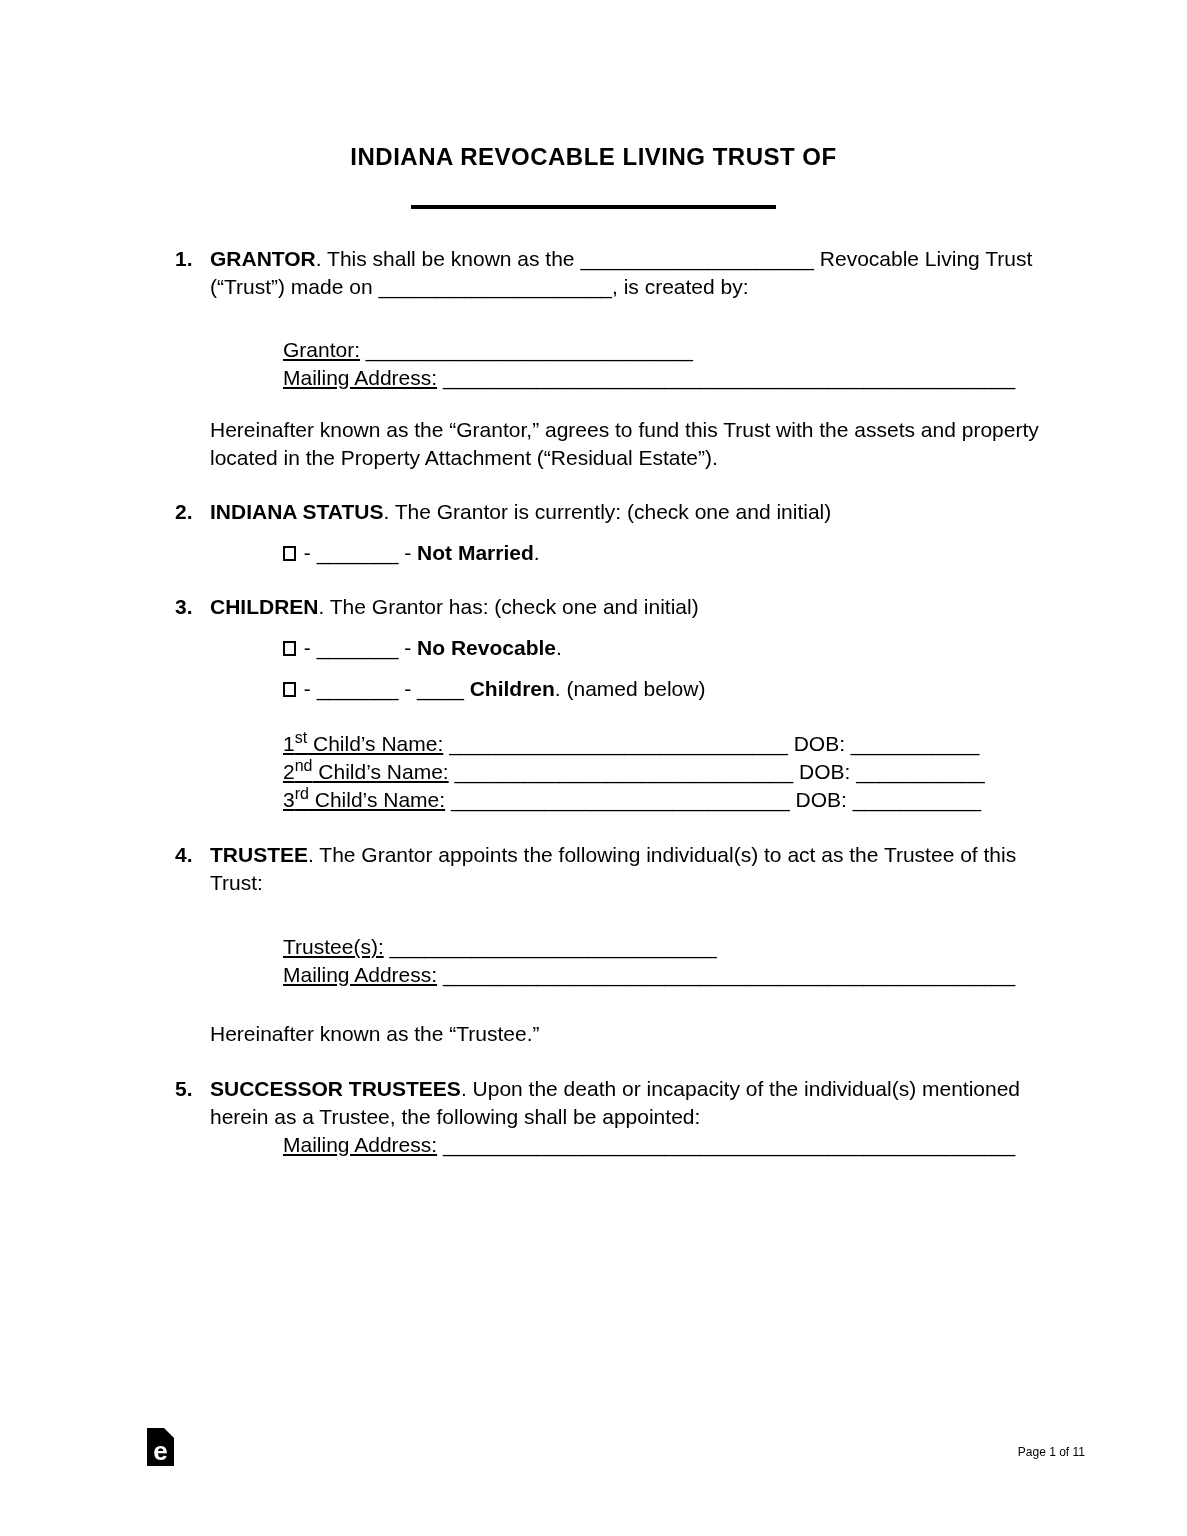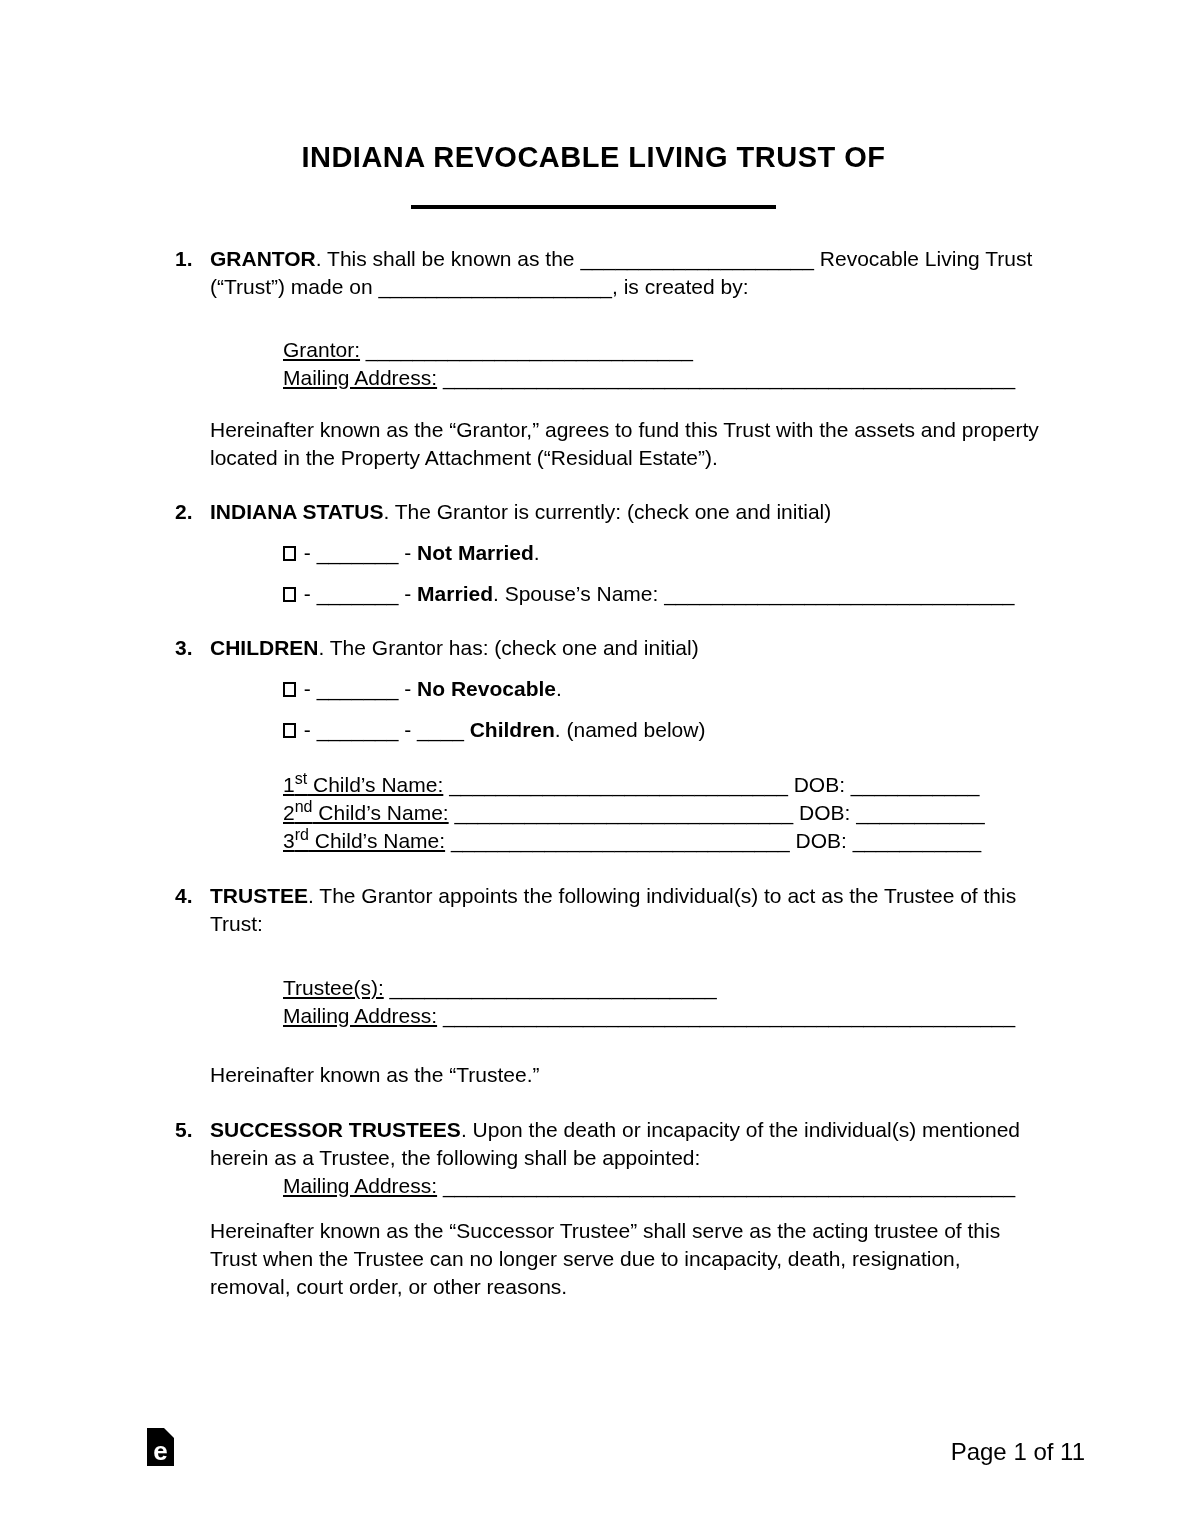--- a/index.html
+++ b/index.html
@@ -10,21 +10,21 @@
     height: 1536px;
     background: #ffffff;
     color: #000000;
     font-family: "Liberation Sans", sans-serif;
     font-size: 21px;
     line-height: 28px;
     overflow: hidden;
   }
   .doc-title {
     margin: 142px 0 0 0;
-    font-size: 29px;
+    font-size: 24px;
     line-height: 30px;
     font-weight: bold;
     text-align: center;
     letter-spacing: 0.5px;
   }
   .title-blank-line {
     width: 365px;
     height: 4px;
     background: #000;
     margin: 33px auto 0 auto;
@@ -69,21 +69,21 @@
     color: #fff;
     font-weight: bold;
     font-size: 26px;
     text-align: center;
     line-height: 46px;
   }
   .page-label {
     position: absolute;
     top: 1441px;
     right: 102px;
-    font-size: 24px;
+    font-size: 12px;
     line-height: 22px;
   }
 </style>
 </head>
 <body>
 
 <div class="page">
 
   <h1 class="doc-title">INDIANA REVOCABLE LIVING TRUST OF</h1>
   <div class="title-blank-line"></div>
@@ -108,23 +108,20 @@
     <span class="num">2.</span>
     <div class="ibody">
       <span class="b">INDIANA STATUS</span><span>. The Grantor is currently: (check one and initial)</span>
     </div>
   </div>
 
   <div class="indent mt-cb">
     <span class="cbx"></span><span> - </span><span>_______</span><span> - </span><span class="b">Not Married</span><span>.</span>
   </div>
 
-  <div class="indent mt-cb">
-    <span class="cbx"></span><span> - </span><span>_______</span><span> - </span><span class="b">Married</span><span>. Spouse’s Name: </span><span>______________________________</span>
-  </div>
 
   <div class="li mt-s3">
     <span class="num">3.</span>
     <div class="ibody">
       <span class="b">CHILDREN</span><span>. The Grantor has: (check one and initial)</span>
     </div>
   </div>
 
   <div class="indent mt-cb">
     <span class="cbx"></span><span> - </span><span>_______</span><span> - </span><span class="b">No Revocable</span><span>.</span>
@@ -164,18 +161,17 @@
     <span class="num">5.</span>
     <div class="ibody">
       <span class="b">SUCCESSOR TRUSTEES</span><span>. Upon the death or incapacity of the individual(s) mentioned herein as a Trustee, the following shall be appointed:</span>
     </div>
   </div>
 
   <div class="indent">
     <span class="ul">Mailing Address:</span><span> _________________________________________________</span>
   </div>
 
-  <div class="para mt-para5">Hereinafter known as the “Successor Trustee” shall serve as the acting trustee of this Trust when the Trustee can no longer serve due to incapacity, death, resignation, removal, court order, or other reasons.</div>
 
   <div class="logo">e</div>
   <div class="page-label">Page 1 of 11</div>
 
 </div>
 
 </body></html>

